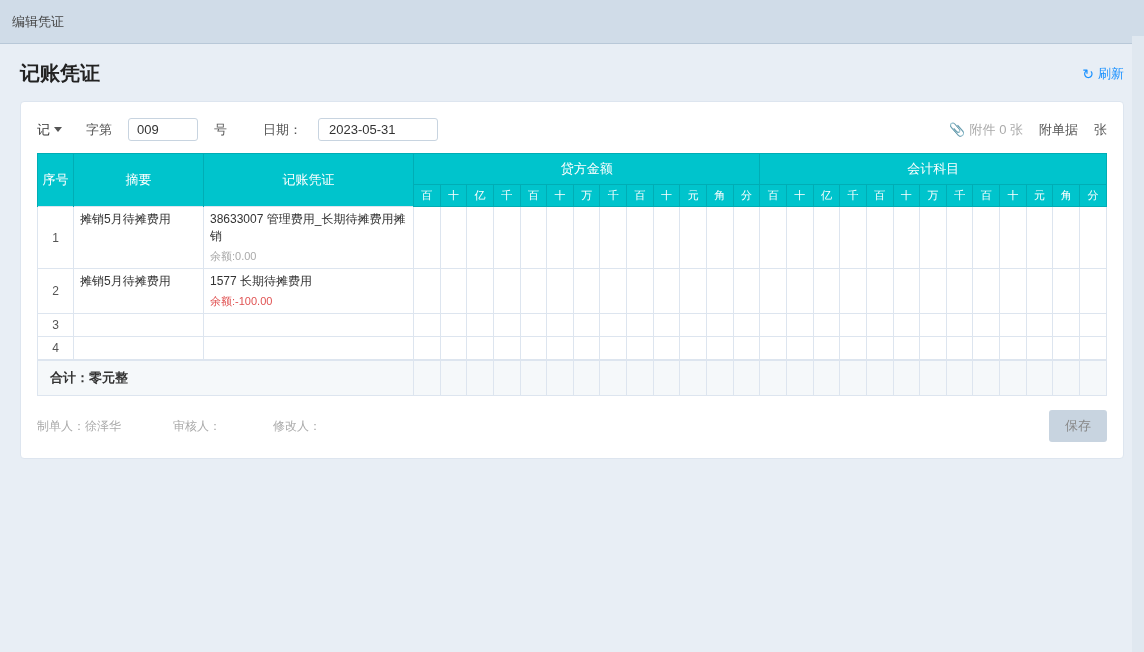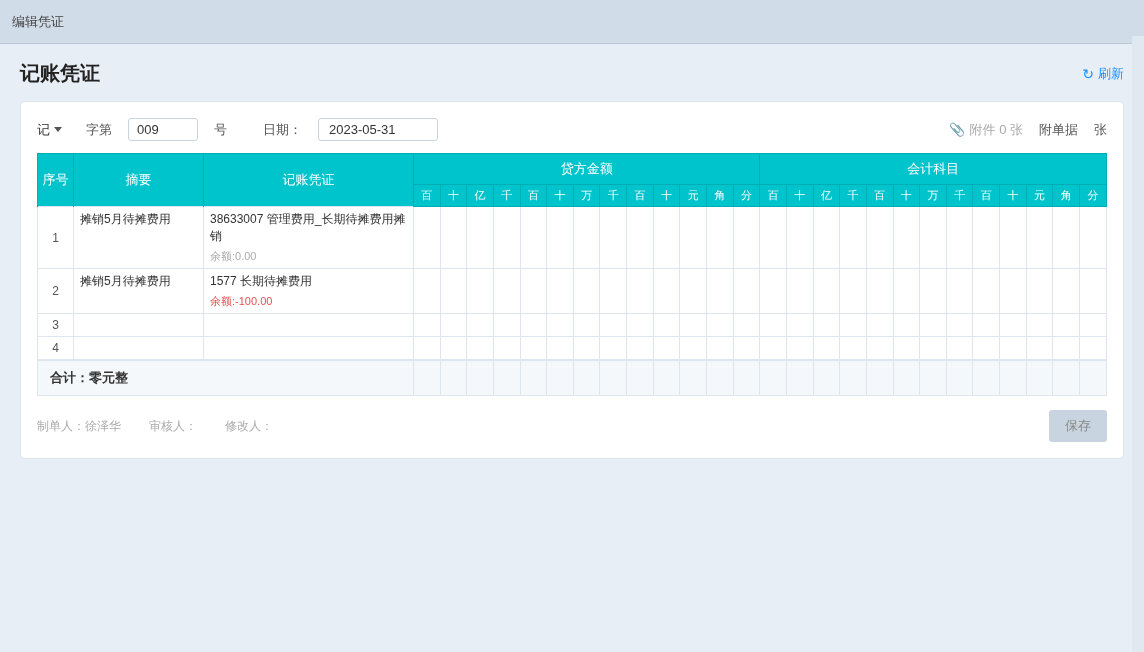--- a/index.html
+++ b/index.html
@@ -171,21 +171,21 @@
       border-top: 2px solid #dde5ef;
     }
     .footer-row {
       margin-top: 14px;
       display: flex;
       align-items: center;
       justify-content: space-between;
     }
     .footer-info {
       display: flex;
-      gap: 28px;
+      gap: 52px;
       font-size: 12px;
       color: #aaa;
     }
     .save-btn {
       background: #c8d4e0;
       color: #888;
       border: none;
       border-radius: 3px;
       padding: 7px 16px;
       font-size: 13px;

